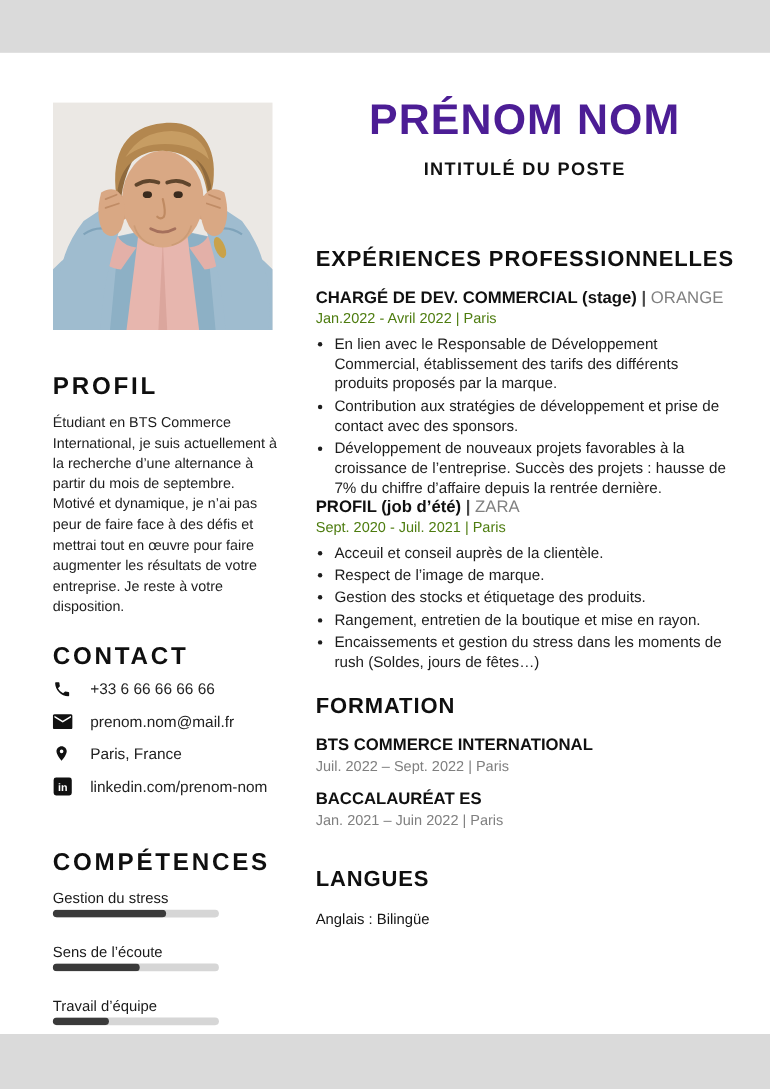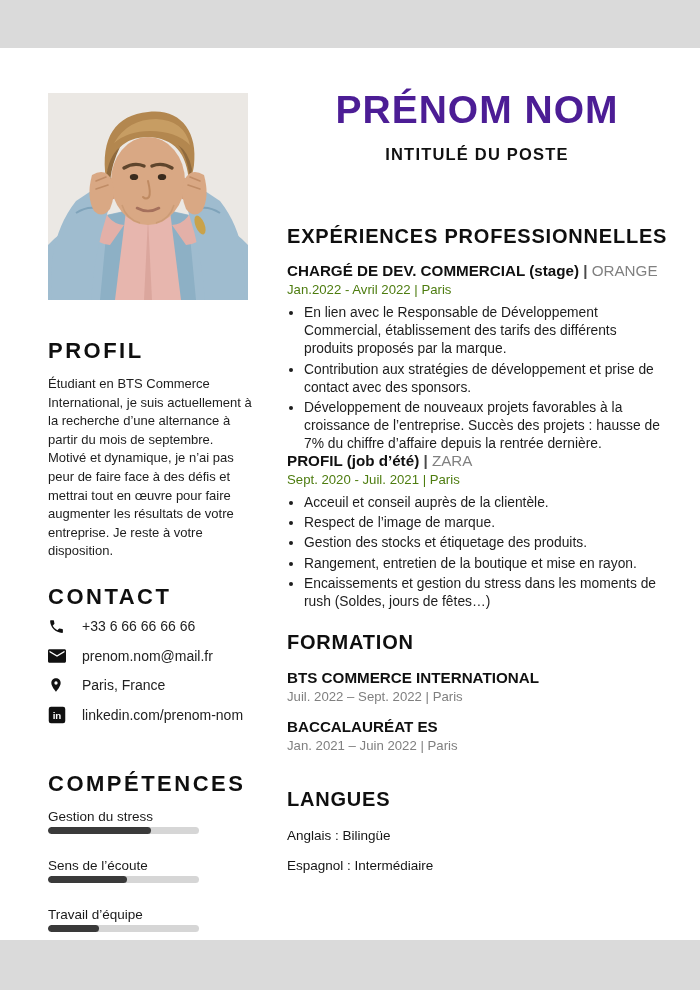--- a/index.html
+++ b/index.html
@@ -225,18 +225,17 @@
         <div class="edu-date">Juil. 2022 – Sept. 2022 | Paris</div>
       </div>
       <div class="edu edu2">
         <div class="edu-title">BACCALAURÉAT ES</div>
         <div class="edu-date">Jan. 2021 – Juin 2022 | Paris</div>
       </div>
 
       <div class="r-heading langues-h">LANGUES</div>
       <ul class="lang-list">
         <li>Anglais : Bilingüe</li>
-        <li>Espagnol : Intermédiaire</li>
       </ul>
     </div>
 
   </div>
 </div>
 
 </body></html>

